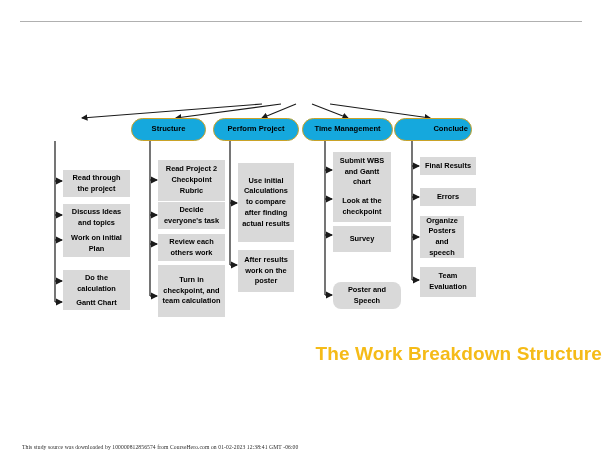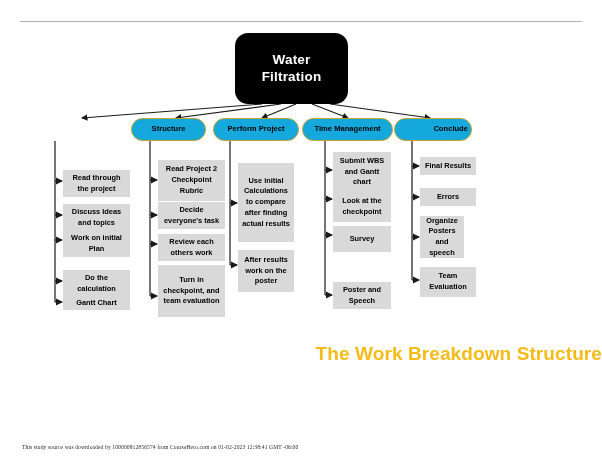--- a/index.html
+++ b/index.html
@@ -119,24 +119,20 @@
       <path d="M325,235 L332,235"></path>
       <path d="M325,295 L332,295"></path>
 
       <path d="M412,166 L419,166"></path>
       <path d="M412,197 L419,197"></path>
       <path d="M412,237 L419,237"></path>
       <path d="M412,280 L419,280"></path>
     </g>
   </svg>
 
-  <div class="node root" style="left:235px; top:33px; width:113px; height:71px;">
-    <span style="white-space:pre-line;">Water
-Filtration</span>
-  </div>
 
   <div class="node lvl2" style="left:131px; top:118px; width:75px; height:23px;">
     <span>Structure</span>
   </div>
   <div class="node lvl2" style="left:213px; top:118px; width:86px; height:23px;text-align:right;">
     <span>Perform Project</span>
   </div>
   <div class="node lvl2" style="left:302px; top:118px; width:91px; height:23px;">
     <span>Time Management</span>
   </div>
@@ -163,40 +159,40 @@
   <div class="node task" style="left:158px; top:160px; width:67px; height:41px;">
     <span>Read Project 2 Checkpoint Rubric</span>
   </div>
   <div class="node task" style="left:158px; top:202px; width:67px; height:27px;">
     <span>Decide everyone's task</span>
   </div>
   <div class="node task" style="left:158px; top:234px; width:67px; height:27px;">
     <span>Review each others work</span>
   </div>
   <div class="node task" style="left:158px; top:265px; width:67px; height:52px;">
-    <span>Turn in checkpoint, and team evaluation</span>
+    <span>Turn in checkpoint, and team calculation</span>
   </div>
 
   <div class="node task" style="left:238px; top:163px; width:56px; height:79px;">
     <span>Use initial Calculations to compare after finding actual results</span>
   </div>
   <div class="node task" style="left:238px; top:250px; width:56px; height:42px;">
     <span>After results work on the poster</span>
   </div>
 
   <div class="node task" style="left:333px; top:152px; width:58px; height:40px;">
     <span>Submit WBS and Gantt chart</span>
   </div>
   <div class="node task" style="left:333px; top:192px; width:58px; height:30px;">
     <span>Look at the checkpoint</span>
   </div>
   <div class="node task" style="left:333px; top:226px; width:58px; height:26px;">
     <span>Survey</span>
   </div>
-  <div class="node task" style="left:333px; top:282px; width:58px; height:27px;">
+  <div class="node task" style="left:333px; top:282px; width:68px; height:27px;border-radius:8px;">
     <span>Poster and Speech</span>
   </div>
 
   <div class="node task" style="left:420px; top:157px; width:56px; height:18px;">
     <span>Final Results</span>
   </div>
   <div class="node task" style="left:420px; top:188px; width:56px; height:18px;">
     <span>Errors</span>
   </div>
   <div class="node task" style="left:420px; top:216px; width:44px; height:42px;">

